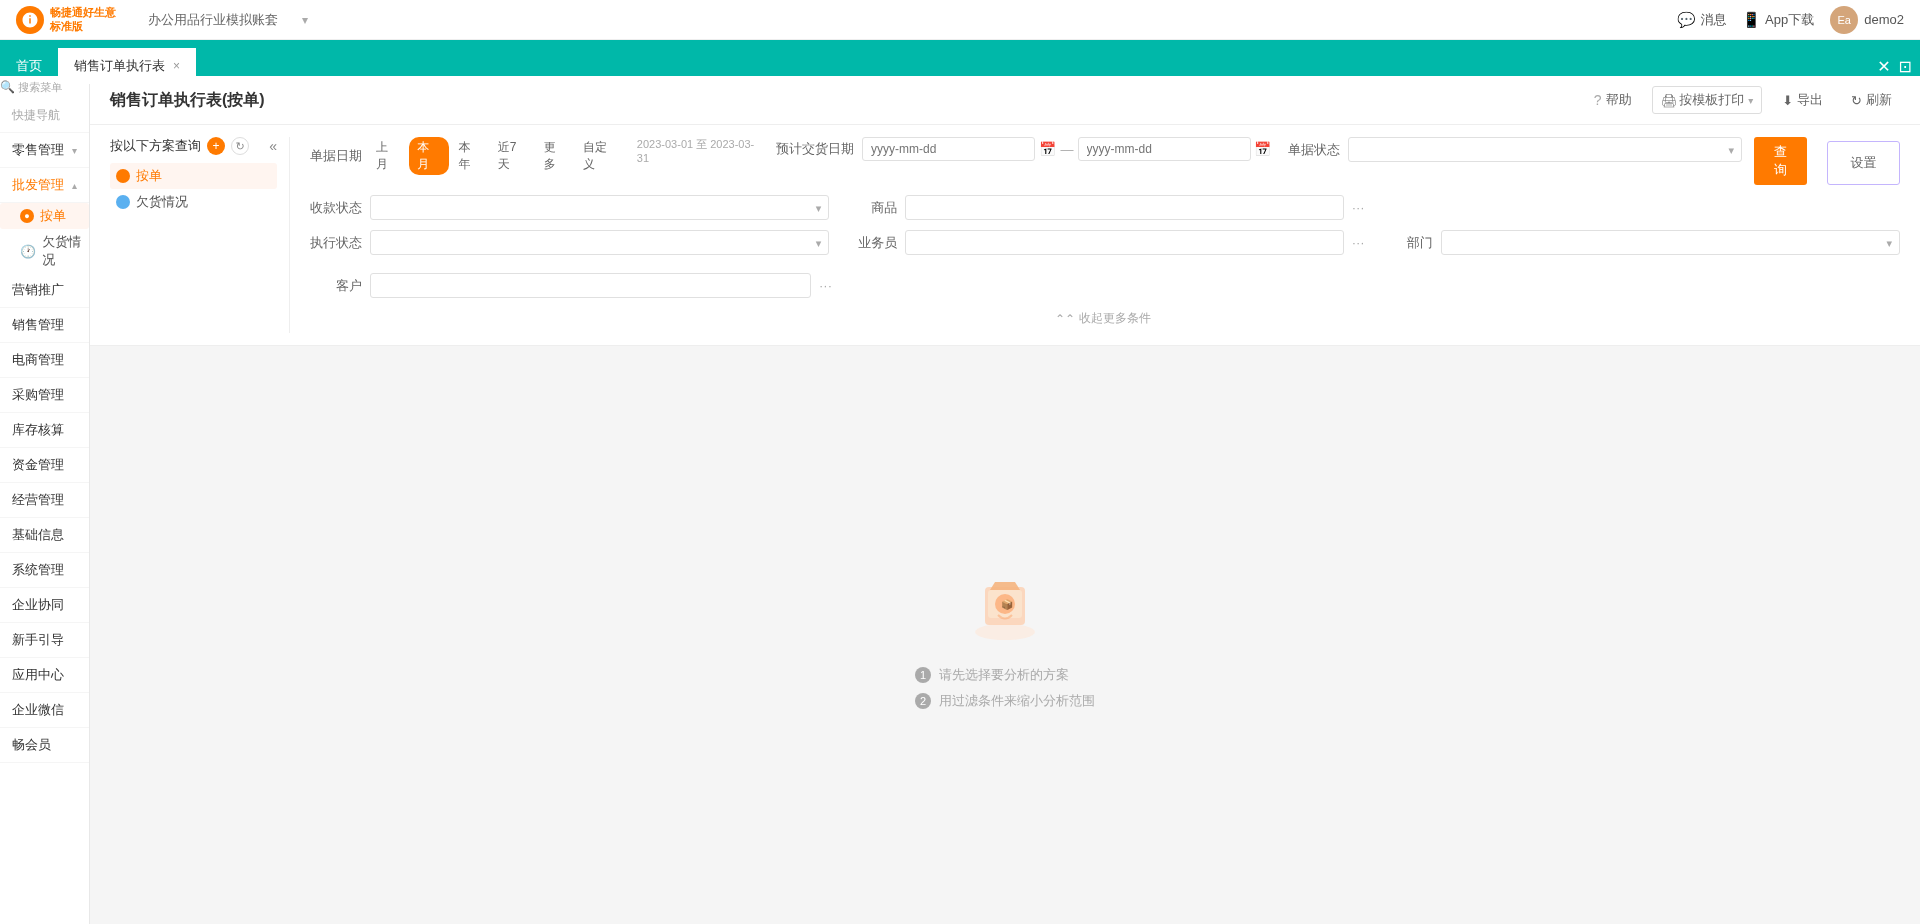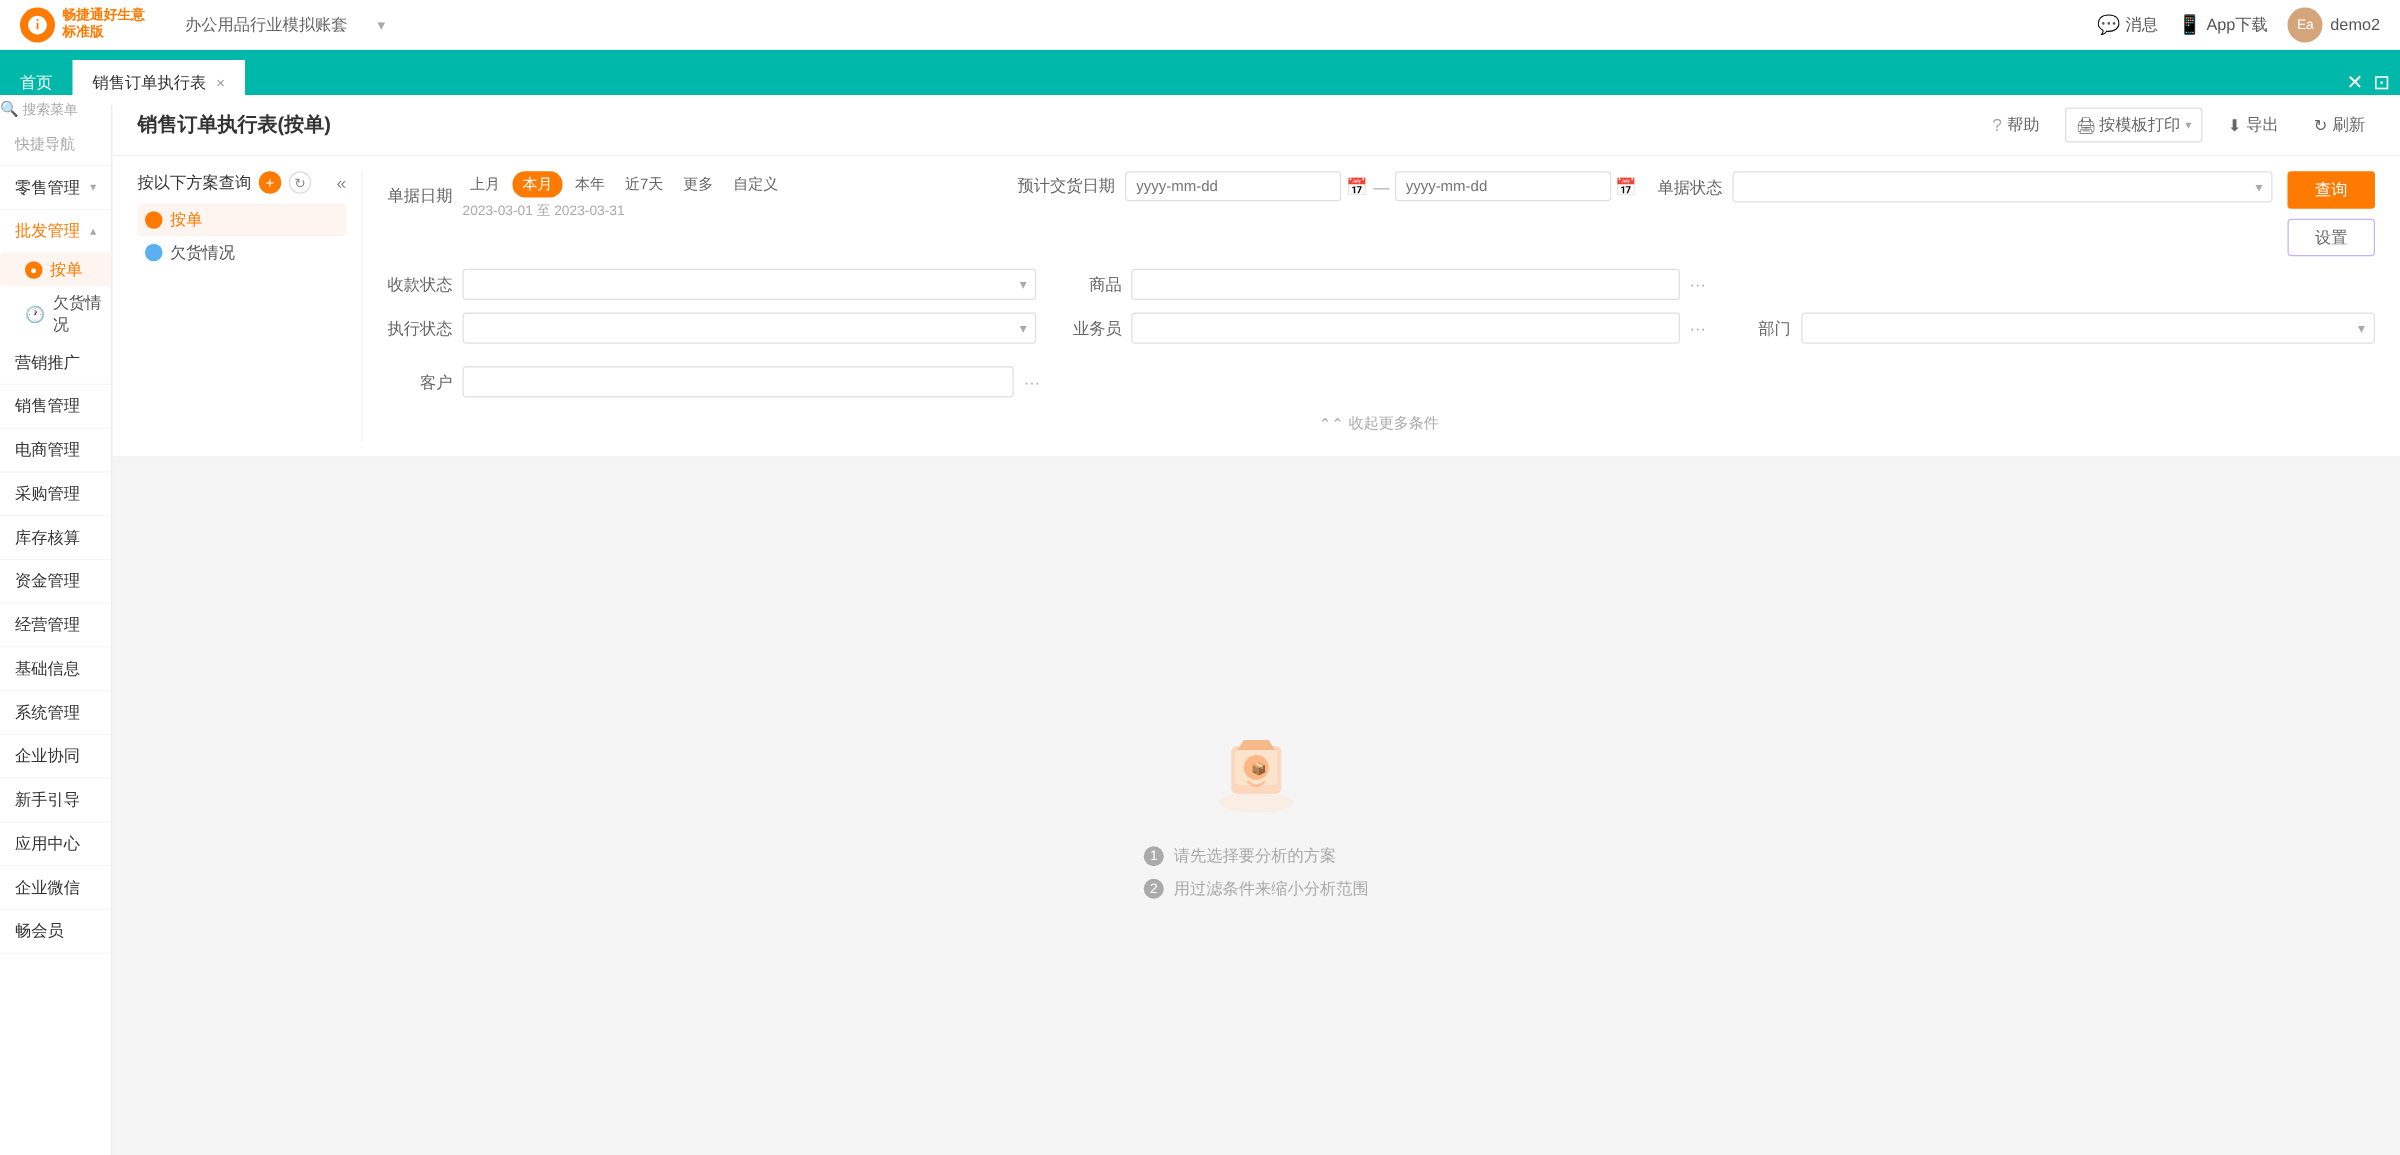--- a/index.html
+++ b/index.html
@@ -82,21 +82,21 @@
     .step-num { width: 16px; height: 16px; border-radius: 50%; background: #aaa; color: white; font-size: 11px; display: flex; align-items: center; justify-content: center; }
 
     
     ::-webkit-scrollbar { width: 6px; height: 6px; }
     ::-webkit-scrollbar-track { background: #f1f1f1; }
     ::-webkit-scrollbar-thumb { background: #ccc; border-radius: 3px; }
 
     .query-btn { background: #ff7a00; color: white; border: none; padding: 6px 20px; border-radius: 3px; font-size: 13px; cursor: pointer; }
     .setting-btn { background: white; color: #666; border: 1px solid #c4b5fd; padding: 5px 16px; border-radius: 3px; font-size: 13px; cursor: pointer; margin-top: 4px; width: 100%; }
 
-    .right-btns { display: flex; flex-direction: column; gap: 4px; min-width: 70px; }
+    .right-btns { display: flex; flex-direction: row; gap: 20px; min-width: 70px; }
   </style>
 </head>
 <body>
 
 <div class="topbar">
   <div class="topbar-left">
     <div class="logo-area">
       <div class="logo-circle">
         <svg viewBox="0 0 24 24">
             <path d="M12 2C6.5 2 2 6.5 2 12s4.5 10 10 10 10-4.5 10-10S17.5 2 12 2zm1 14.5h-2v-7h2v7zm0-9h-2V5.5h2V7.5z"></path>
@@ -260,21 +260,21 @@
             <span style="width:14px;height:14px;background:#5ab0f0;border-radius:50%;display:inline-block;"></span>
             <span>欠货情况</span>
           </div>
         </div>
 
         <div class="filter-main">
 
           <div style="display:flex;gap:12px;margin-bottom:10px;align-items:flex-start;">
             <div style="flex:2;display:flex;align-items:center;gap:8px;">
               <span class="filter-label">单据日期</span>
-              <div style="display:flex;flex-direction:column;gap:3px;flex:1;">
+              <div style="display:flex;flex-direction:row;gap:13px;flex:1;">
                 <div class="date-tabs">
                   <span class="date-tab">上月</span>
                   <span class="date-tab active">本月</span>
                   <span class="date-tab">本年</span>
                   <span class="date-tab">近7天</span>
                   <span class="date-tab">更多</span>
                   <span class="date-tab">自定义</span>
                 </div>
                 <div style="font-size:11px;color:#aaa;">2023-03-01 至 2023-03-31</div>
               </div>

